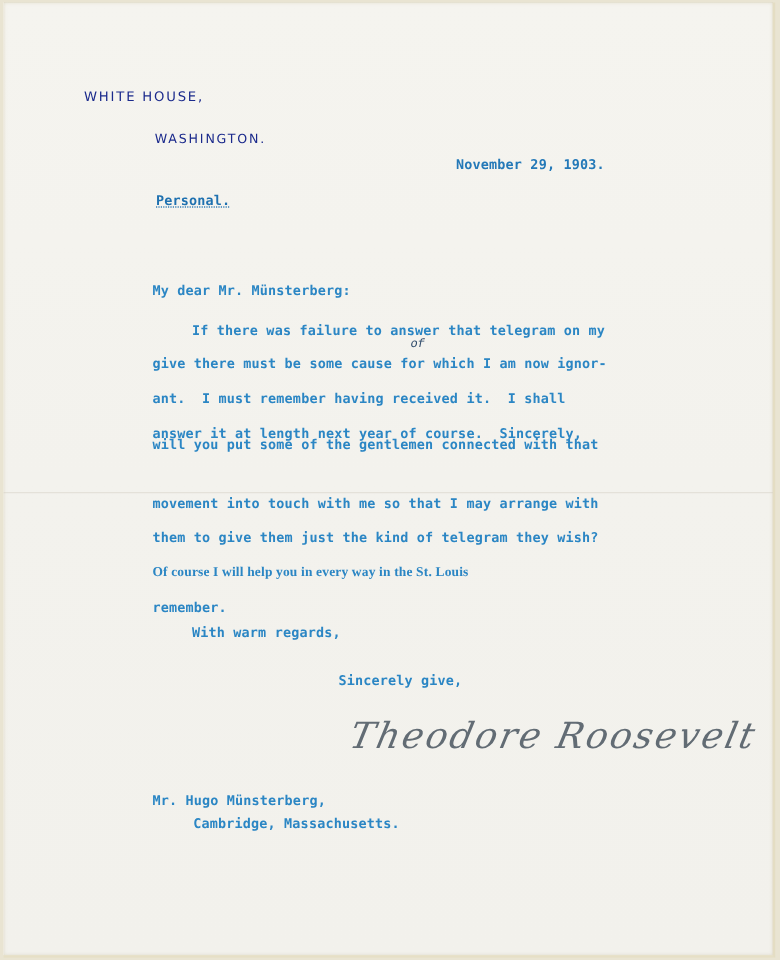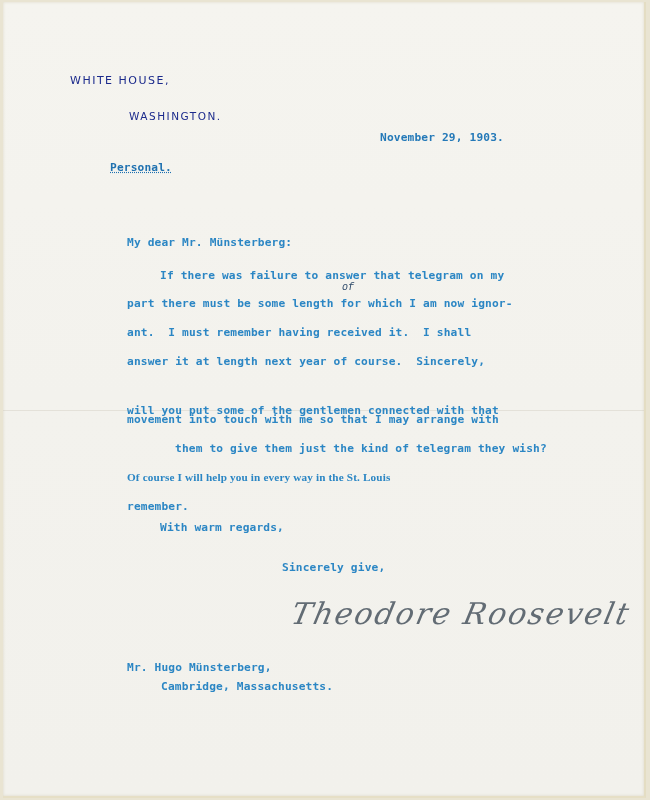--- a/index.html
+++ b/index.html
@@ -32,30 +32,30 @@
     .type {
       position: absolute;
       font-family: "DejaVu Sans Mono", monospace;
       font-size: 11.2px;
       color: #2b86c4;
       white-space: pre;
       font-weight: bold;
       letter-spacing: 0.15px;
     }
     .date { left: 380px; top: 131px; color: #2479b8; }
-    .personal { left: 110px; top: 161px; text-decoration: underline; text-decoration-style: dotted; color: #1f71b0; }
+    .personal { left: 130px; top: 161px; text-decoration: underline; text-decoration-style: dotted; color: #1f71b0; }
     .salutation { left: 127px; top: 236px; }
     .body-line { left: 127px; }
     .l0 { left: 160px; top: 269px; }
     .l1 { top: 297px; }
     .l2 { top: 326px; }
     .l3 { top: 355px; }
-    .l4 { top: 404px; text-align: center; }
+    .l4 { top: 364px; text-align: center; }
     .l5 { top: 413px; }
-    .l6 { top: 442px; margin-left: 48px; }
+    .l6 { top: 442px; }
     .l7 { top: 471px; font-family: Liberation Serif, serif; }
     .l8 { top: 500px; }
     .closing1 { left: 160px; top: 521px; }
     .closing2 { left: 282px; top: 561px; }
     .correction {
       position: absolute; left: 342px; top: 282px;
       font-family: Liberation Mono, monospace; font-style: italic;
       font-size: 10px; color: #2e4a6a;
     }
     .signature {
@@ -77,21 +77,21 @@
 <div class="letterhead lh1">WHITE HOUSE,</div>
 <div class="letterhead lh2">WASHINGTON.</div>
 
 <div class="type date">November 29, 1903.</div>
 <div class="type personal">Personal.</div>
 
 <div class="type salutation">My dear Mr. Münsterberg:</div>
 
 <div class="type l0">If there was failure to answer that telegram on my</div>
 <div class="correction">of</div>
-<div class="type body-line l1">part there must be some length for which I am now ignor-</div>
+<div class="type body-line l1">give there must be some cause for which I am now ignor-</div>
 <div class="type body-line l2">ant.  I must remember having received it.  I shall</div>
 <div class="type body-line l3">answer it at length next year of course.  Sincerely,</div>
 <div class="type body-line l4">will you put some of the gentlemen connected with that</div>
 <div class="type body-line l5">movement into touch with me so that I may arrange with</div>
 <div class="type body-line l6">them to give them just the kind of telegram they wish?</div>
 <div class="type body-line l7">Of course I will help you in every way in the St. Louis</div>
 <div class="type body-line l8">remember.</div>
 
 <div class="type closing1">With warm regards,</div>
 <div class="type closing2">Sincerely give,</div>

